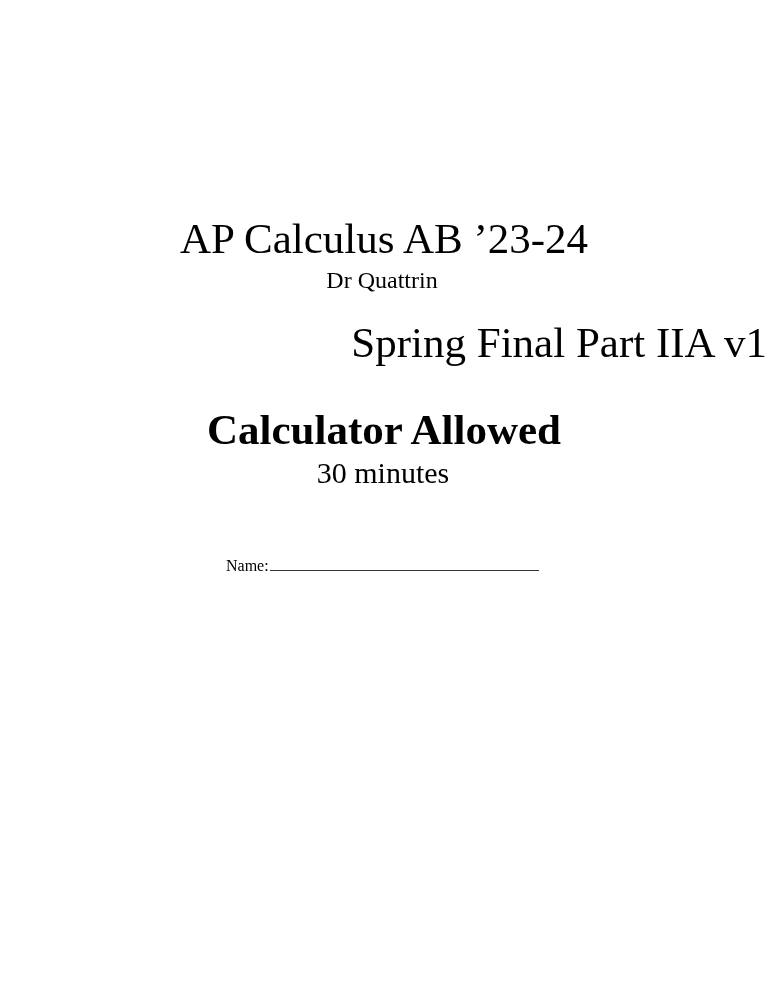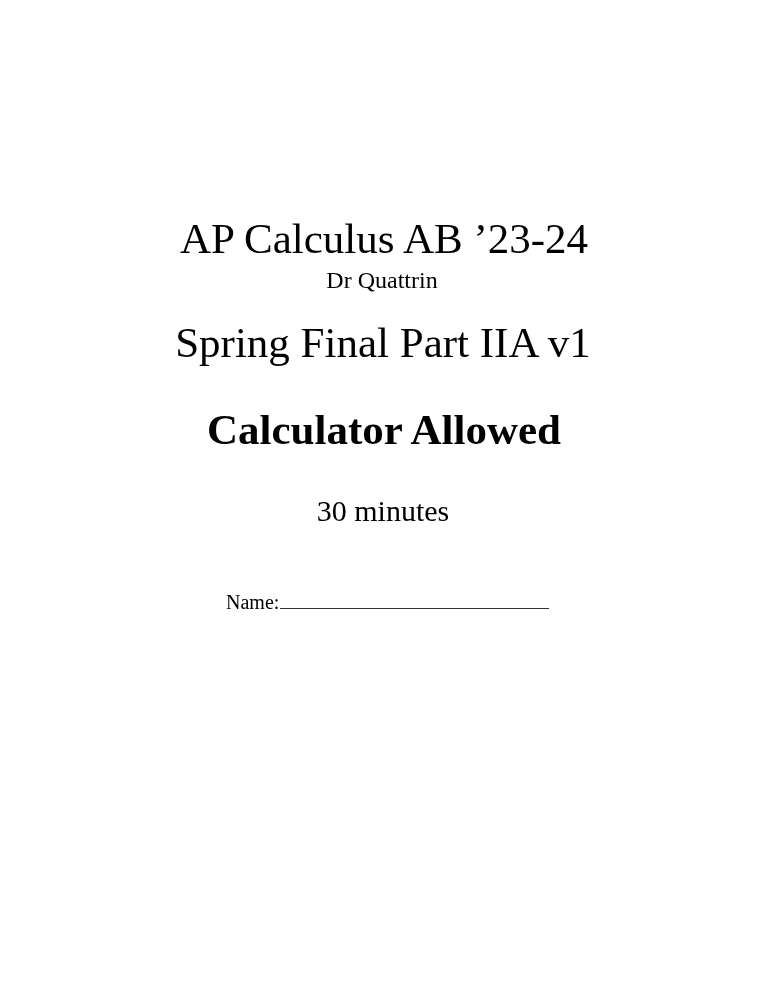--- a/index.html
+++ b/index.html
@@ -1,24 +1,24 @@
 <!DOCTYPE html>
 <html><head>
   <meta charset="utf-8">
   <style>
     html, body { margin: 0; padding: 0; background: #ffffff; }
     body { width: 768px; height: 994px; position: relative; overflow: hidden;
            font-family: "Liberation Serif", "DejaVu Serif", serif; color: #000; }
     .line { position: absolute; left: 0; width: 768px; text-align: center; white-space: nowrap; }
     .title { font-size: 43px; top: 214px; left: 0px; }
     .author { font-size: 24px; top: 267px; left: -2px; }
-    .subtitle { font-size: 43px; top: 318px; left: -1px; }
+    .subtitle { font-size: 43px; top: 318px; left: -1px; text-align: right; }
     .calc { font-size: 43px; top: 405px; left: 0px; font-weight: bold; }
-    .time { font-size: 30px; top: 456px; left: -1px; margin-top: 38px; }
-    .name-row { position: absolute; top: 555px; left: 226px; font-size: 20px; white-space: nowrap; margin-top: 36px; }
+    .time { font-size: 30px; top: 456px; left: -1px; }
+    .name-row { position: absolute; top: 555px; left: 226px; font-size: 16px; white-space: nowrap; }
     .name-line { display: inline-block; width: 269px; border-bottom: 1px solid #333; height: 15px; vertical-align: baseline; margin-left: 1px; }
   </style>
 </head>
 <body>
 
 <div>
   <div class="line title">AP Calculus AB ’23-24</div>
   <div class="line author">Dr Quattrin</div>
   <div class="line subtitle">Spring Final Part IIA v1</div>
   <div class="line calc">Calculator Allowed</div>

